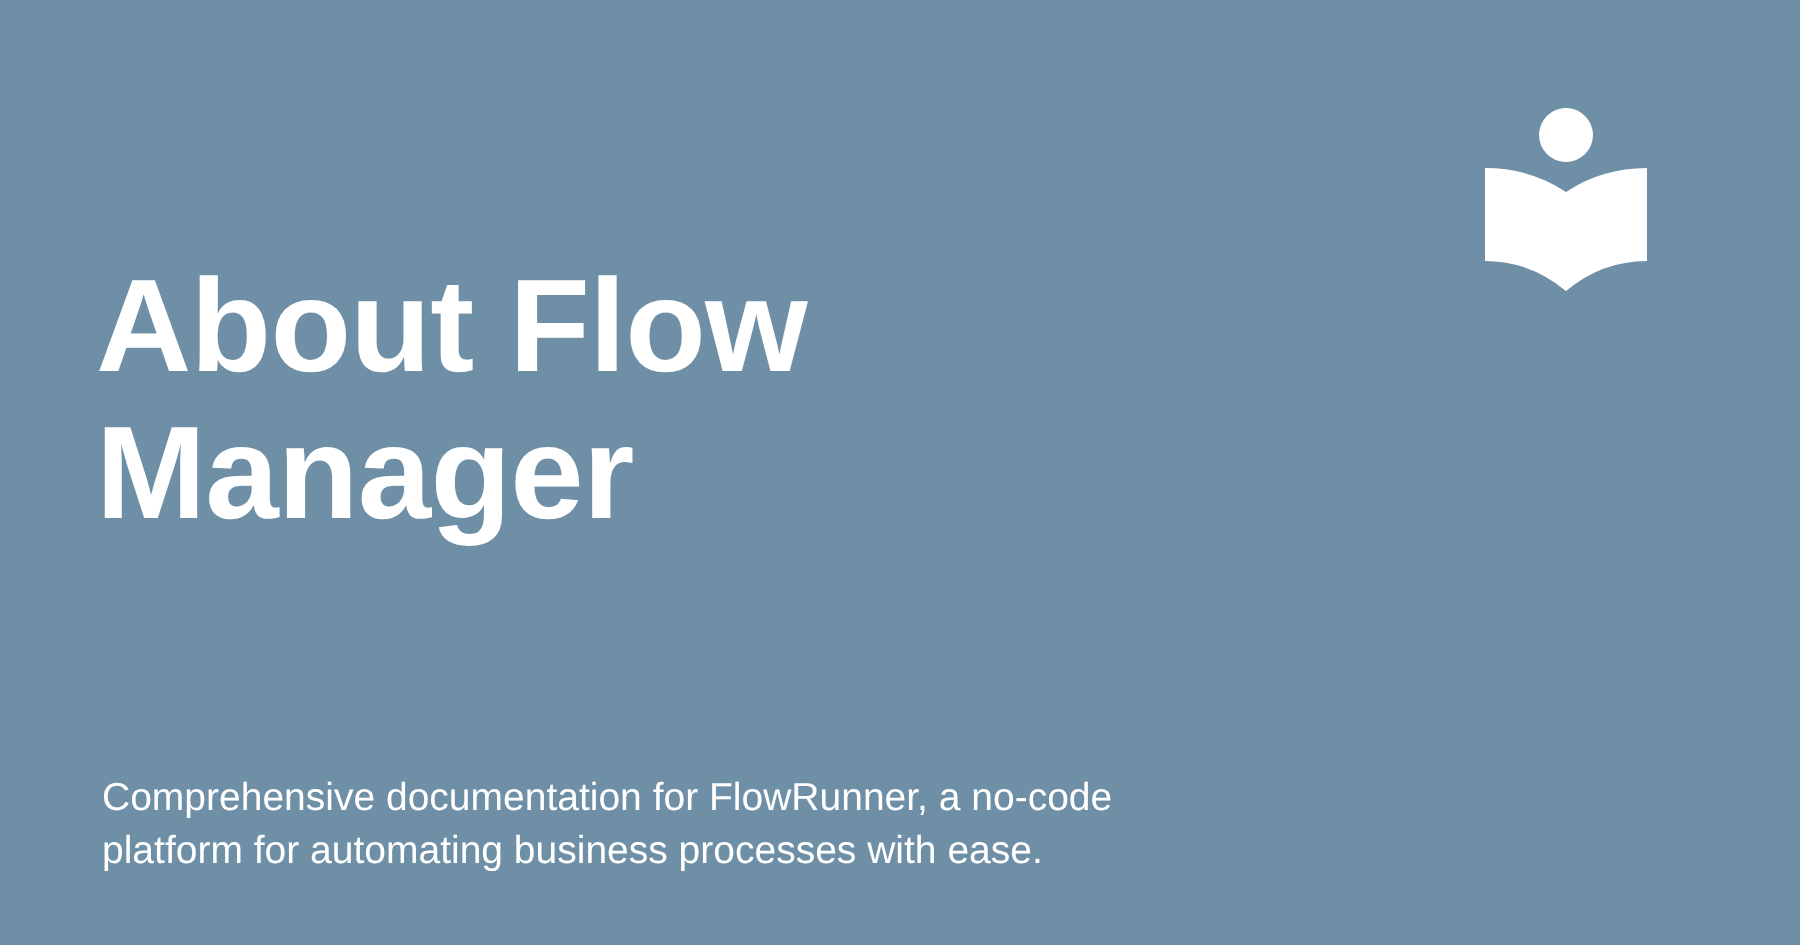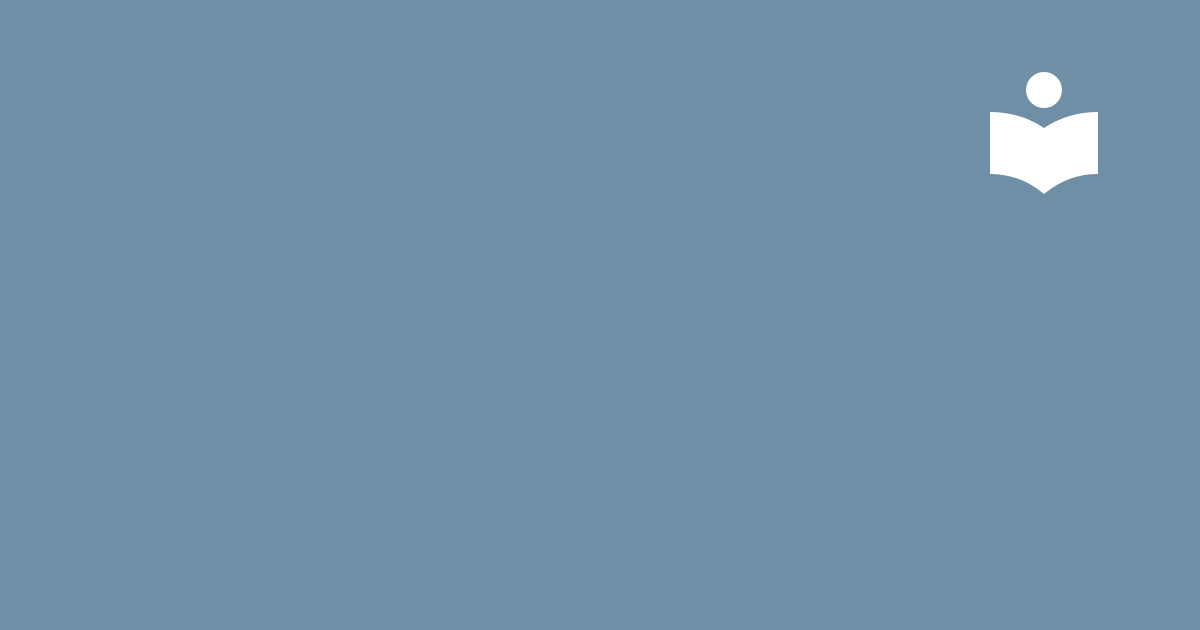--- a/index.html
+++ b/index.html
@@ -25,17 +25,19 @@
       position: absolute; left: 68px; top: 514px;
       font-size: 26px; line-height: 35px; font-weight: 400;
       width: 760px; margin: 0;
     }
     .logo { position: absolute; left: 990px; top: 72px; width: 108px; height: 124px; }
   </style>
 </head>
 <body>
 
 <div class="card">
+  <h1 class="title">About Flow Manager</h1>
+  <p class="desc">Comprehensive documentation for FlowRunner, a no-code platform for automating business processes with ease.</p>
   <svg class="logo" viewBox="0 0 108 124">
     <circle cx="54" cy="18" r="18" fill="#ffffff"></circle>
     <path d="M0 40 Q30 40 54 56 Q78 40 108 40 L108 102 Q78 102 54 122 Q30 102 0 102 Z" fill="#ffffff"></path>
   </svg>
 </div>
 
 </body></html>

